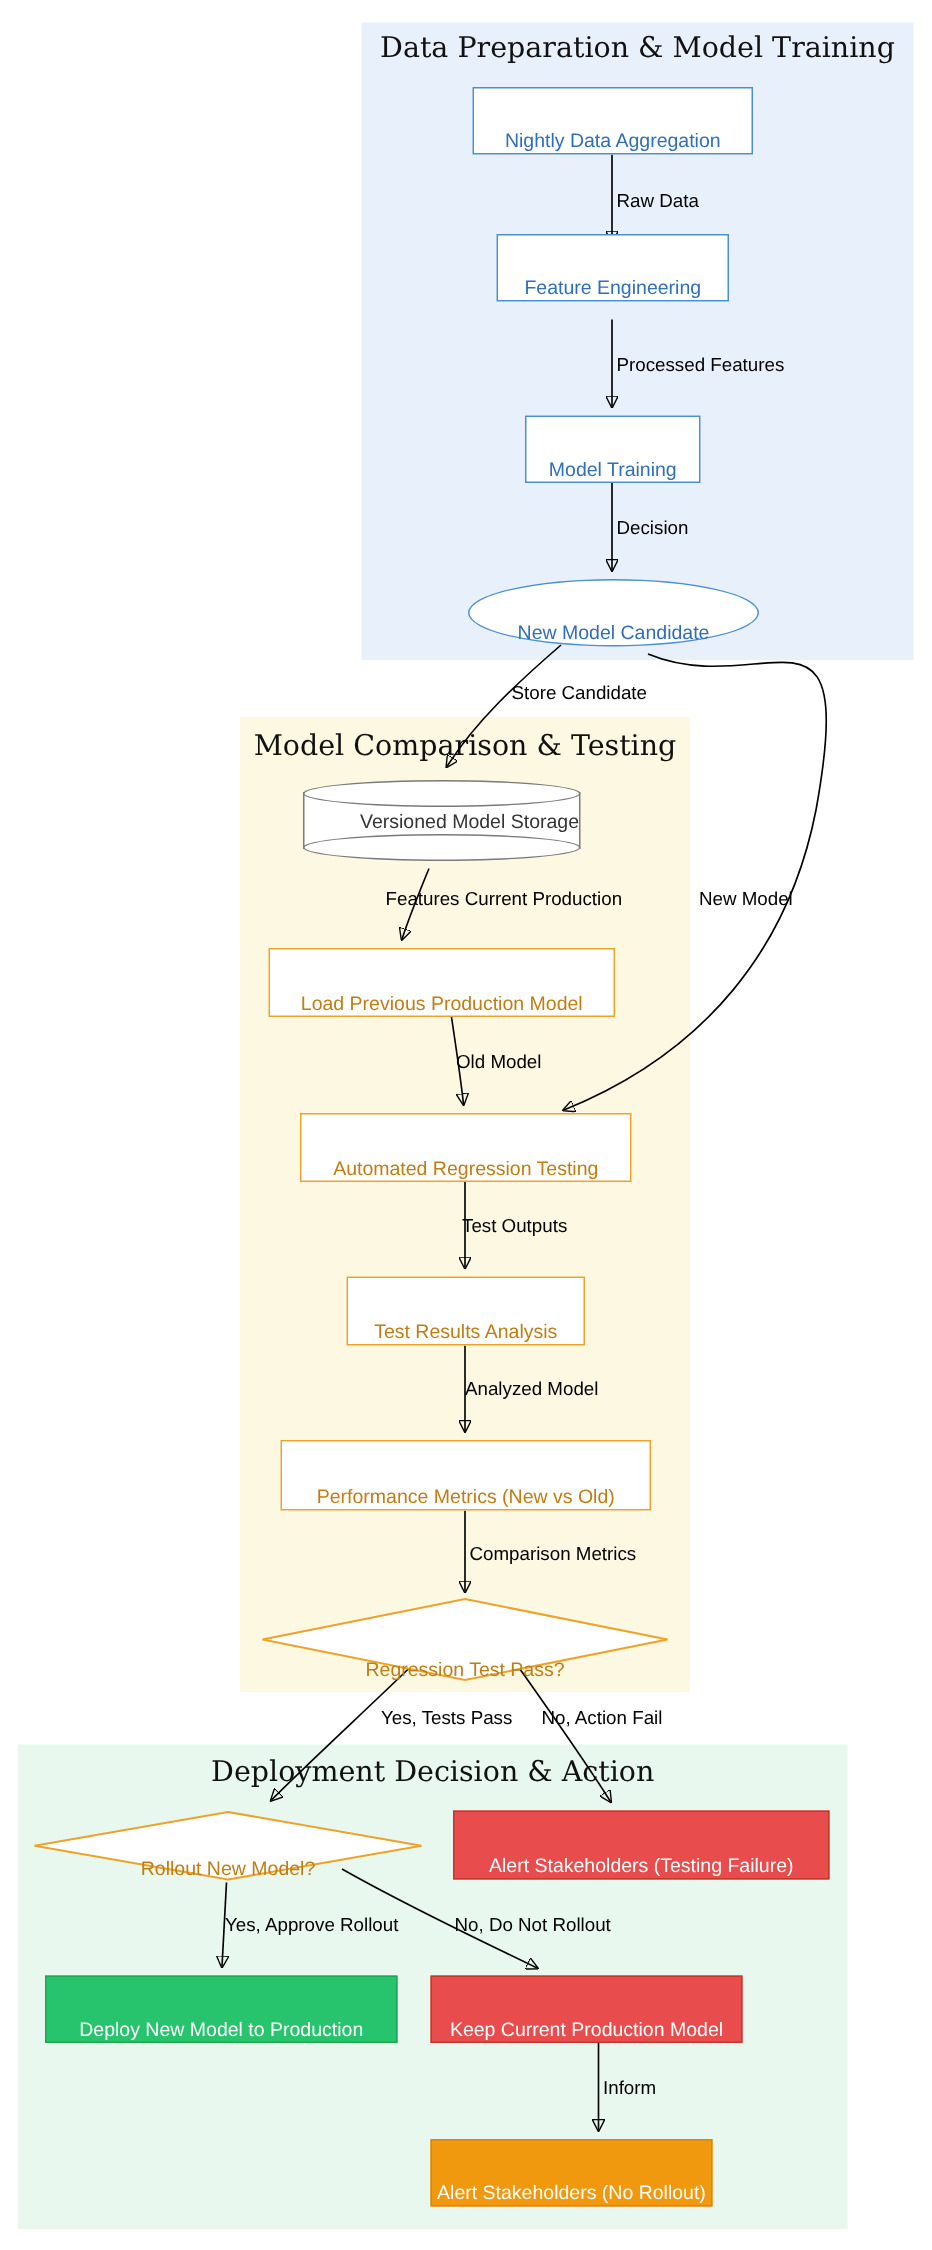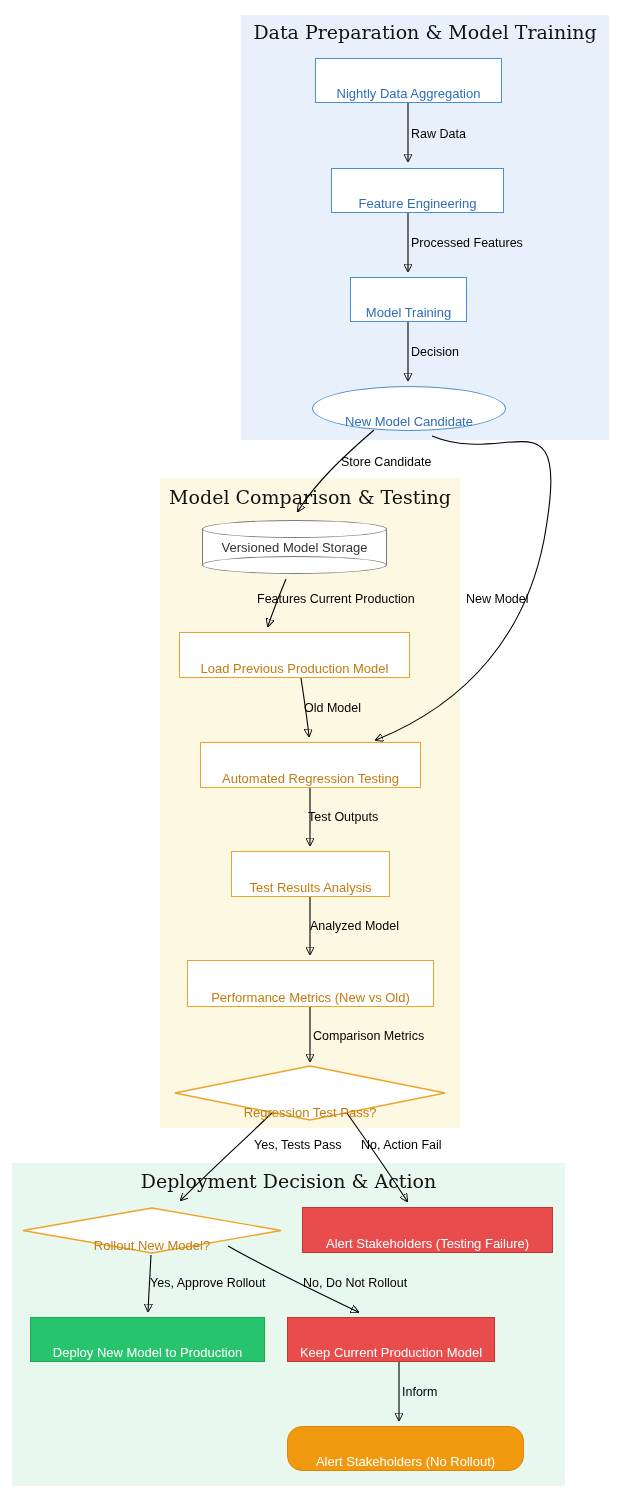--- a/index.html
+++ b/index.html
@@ -37,21 +37,21 @@
 
   .diamond { background:transparent; color:var(--orange-text,#c07d12); }
   .diamond svg { position:absolute; left:0; top:0; width:100%; height:100%; }
   .diamond polygon { fill:#ffffff; stroke:var(--orange-border,#eda32a); stroke-width:1.4; }
   .diamond .lbl { position:relative; z-index:1; }
 
   .cylinder {
     position:absolute; z-index:1; background:#ffffff;
     border-left:1px solid var(--gray-border,#7a7a7a);
     border-right:1px solid var(--gray-border,#7a7a7a);
-    display:flex; align-items:center; justify-content:center;
+    display:flex; align-items:center; justify-content:flex-end;
     color:#333333; font-size:13px; white-space:nowrap;
   }
   .cylinder::after {
     content:""; position:absolute; left:-1px; right:-1px; top:-8px; height:16px;
     background:#ffffff; border:1px solid var(--gray-border,#7a7a7a); border-radius:50%;
   }
   .cylinder::before {
     content:""; position:absolute; z-index:-1; left:-1px; right:-1px; bottom:-8px; height:16px;
     background:#ffffff; border:1px solid var(--gray-border,#7a7a7a); border-radius:50%;
   }
@@ -98,21 +98,21 @@
     <path d="M344 1109 C366 1140, 388 1171, 407 1201" marker-end="url(#arrowhead)"></path>
     <path d="M151 1255 C150 1275, 149 1294, 148 1311" marker-end="url(#arrowhead)"></path>
     <path d="M228 1246 C272 1271, 317 1292, 358 1312" marker-end="url(#arrowhead)"></path>
     <path d="M399 1362 L399 1420" marker-end="url(#arrowhead)"></path>
   </svg>
 
   <div class="node box blue" style="left:315px;top:58px;width:187px;height:45px;">
     <span class="lbl">Nightly Data Aggregation</span>
   </div>
 
-  <div class="node box blue" style="left:331px;top:168px;width:173px;height:45px;">
+  <div class="node box blue" style="left:331px;top:156px;width:155px;height:45px;">
     <span class="lbl">Feature Engineering</span>
   </div>
 
   <div class="node box blue" style="left:350px;top:277px;width:117px;height:45px;">
     <span class="lbl">Model Training</span>
   </div>
 
   <div class="node ellipse" style="left:312px;top:386px;width:194px;height:45px;">
     <span class="lbl">New Model Candidate</span>
   </div>
@@ -156,21 +156,21 @@
   </div>
 
   <div class="node fill green" style="left:30px;top:1317px;width:235px;height:45px;">
     <span class="lbl">Deploy New Model to Production</span>
   </div>
 
   <div class="node fill red" style="left:287px;top:1317px;width:208px;height:45px;">
     <span class="lbl">Keep Current Production Model</span>
   </div>
 
-  <div class="node fill orangef" style="left:287px;top:1426px;width:237px;height:45px;border-radius:15px;">
+  <div class="node fill orangef" style="left:287px;top:1426px;width:188px;height:45px;">
     <span class="lbl">Alert Stakeholders (No Rollout)</span>
   </div>
 
   <span class="edge-label" style="left:411px;top:127px;">Raw Data</span>
   <span class="edge-label" style="left:411px;top:236px;">Processed Features</span>
   <span class="edge-label" style="left:411px;top:345px;">Decision</span>
   <span class="edge-label" style="left:341px;top:455px;">Store Candidate</span>
   <span class="edge-label" style="left:257px;top:592px;">Features Current Production</span>
   <span class="edge-label" style="left:466px;top:592px;">New Model</span>
   <span class="edge-label" style="left:304px;top:701px;">Old Model</span>

